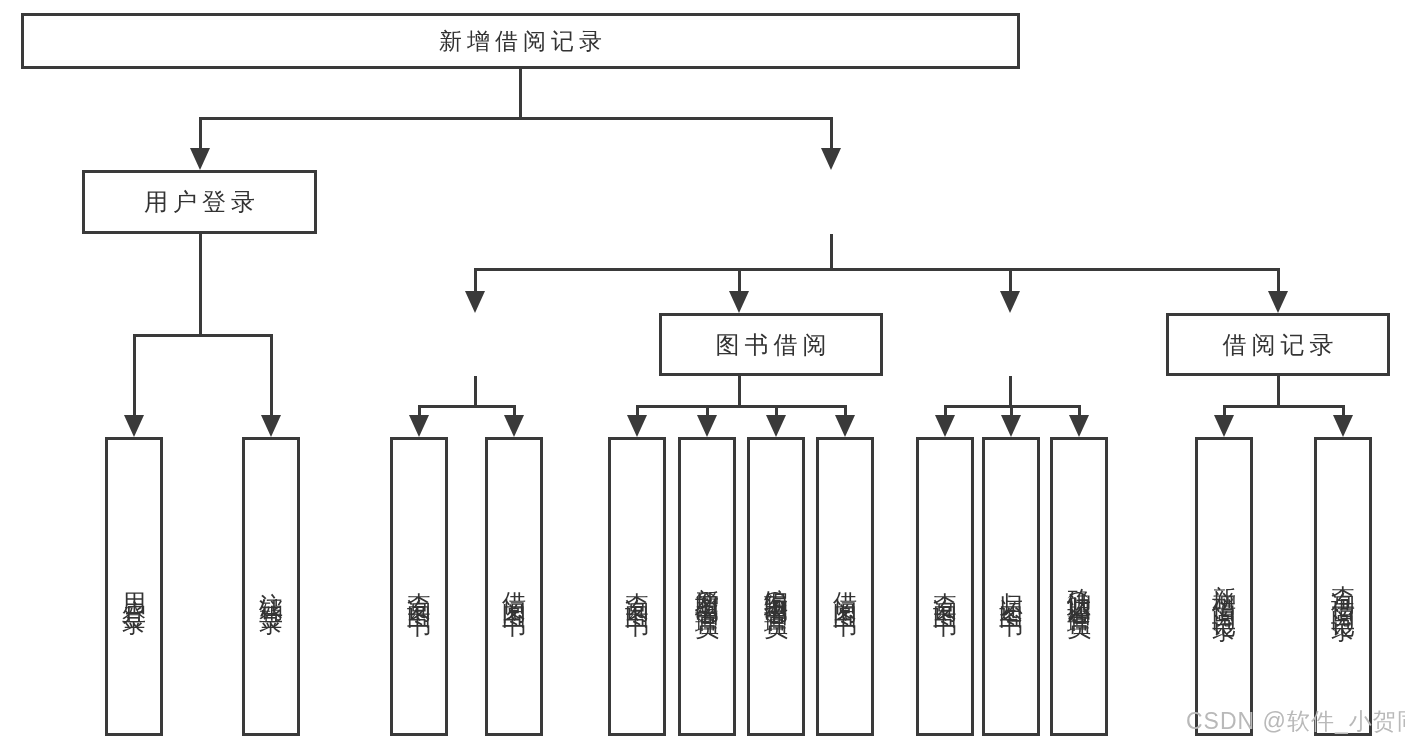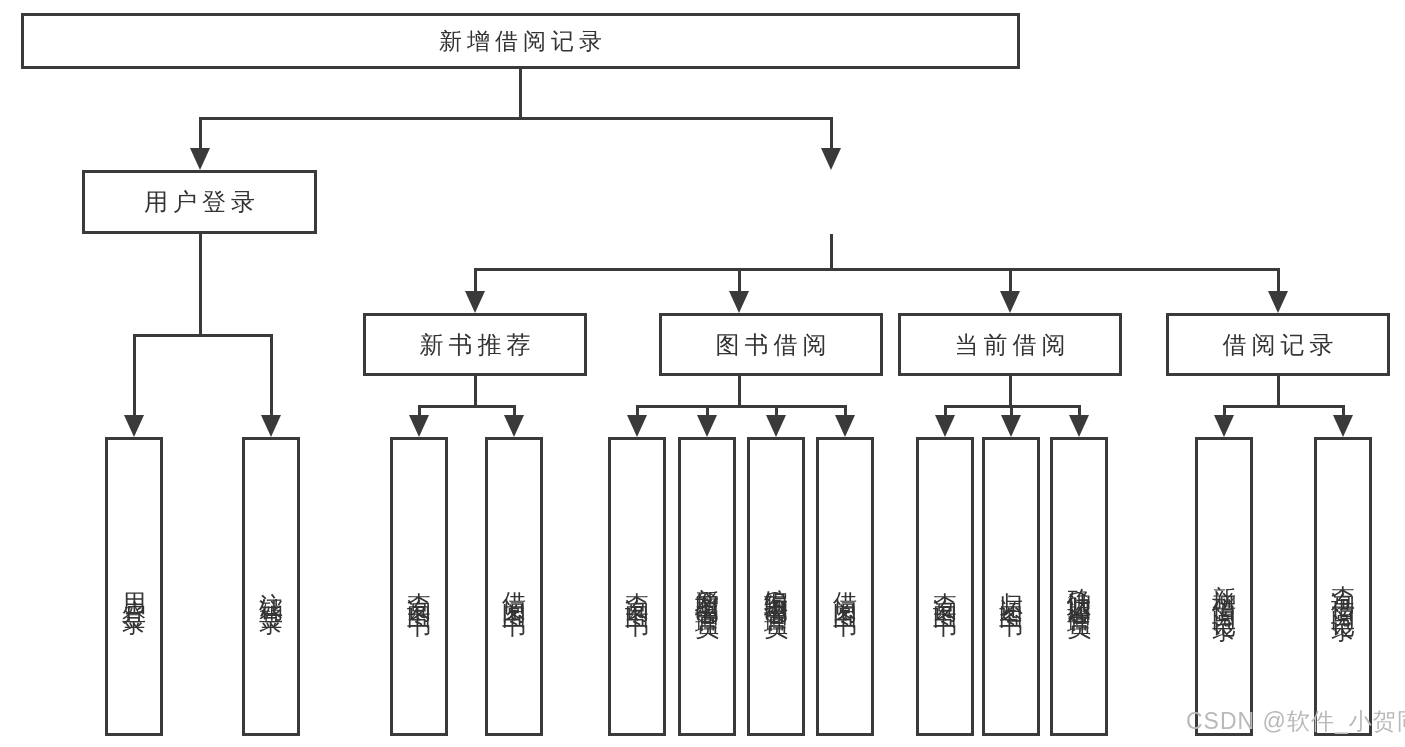--- a/index.html
+++ b/index.html
@@ -68,23 +68,21 @@
 </style>
 </head>
 <body>
 
 <div class="canvas">
 
   <div class="box h root" style="left:21px; top:13px; width:999px; height:56px;">新增借阅记录</div>
 
   <div class="box h l2" style="left:82px; width:235px;">用户登录</div>
 
-  <div class="box h l3" style="left:363px;">新书推荐</div>
   <div class="box h l3" style="left:627px;margin-left:32px;">图书借阅</div>
-  <div class="box h l3" style="left:898px;">当前借阅</div>
   <div class="box h l3" style="left:1166px;">借阅记录</div>
 
   <div class="box v" style="left:105px;">用户登录</div>
   <div class="box v" style="left:242px;">注销登录</div>
 
   <div class="box v" style="left:390px;">查询图书</div>
   <div class="box v" style="left:485px;">借阅图书</div>
 
   <div class="box v" style="left:608px;">查询图书</div>
   <div class="box v long" style="left:678px;">新增图书（管理员）</div>

